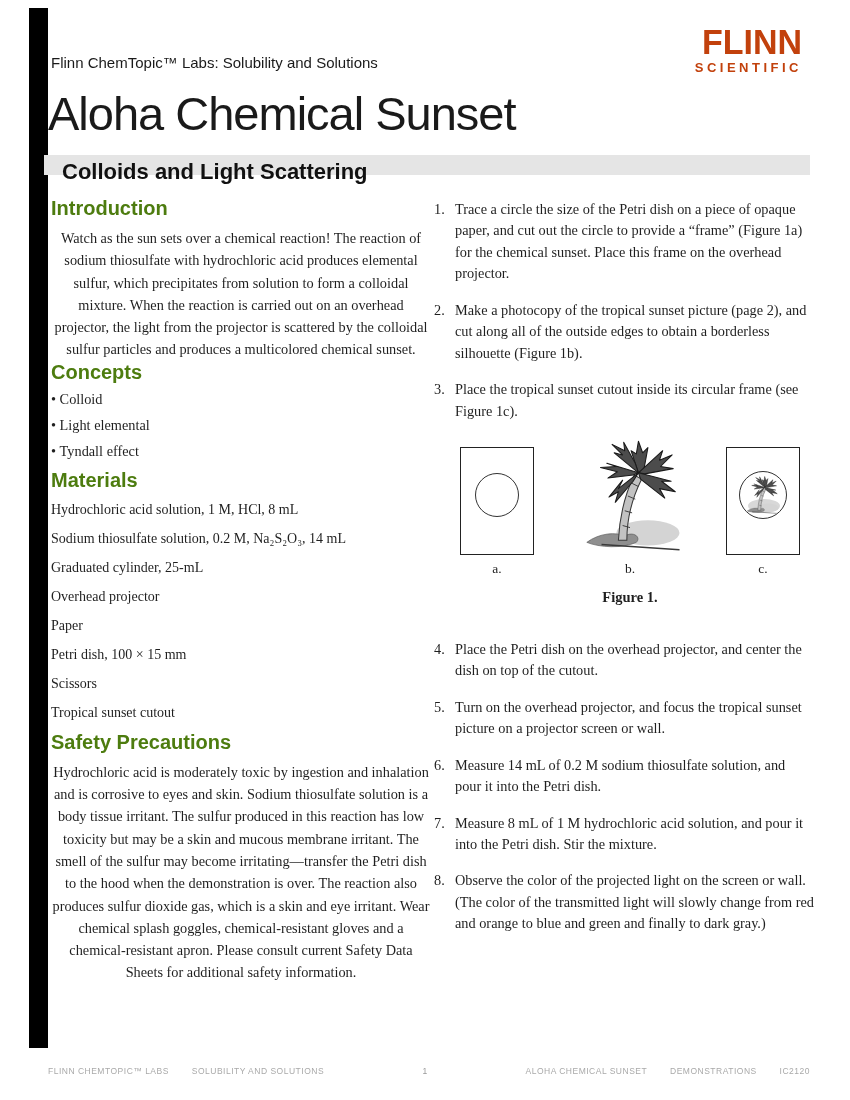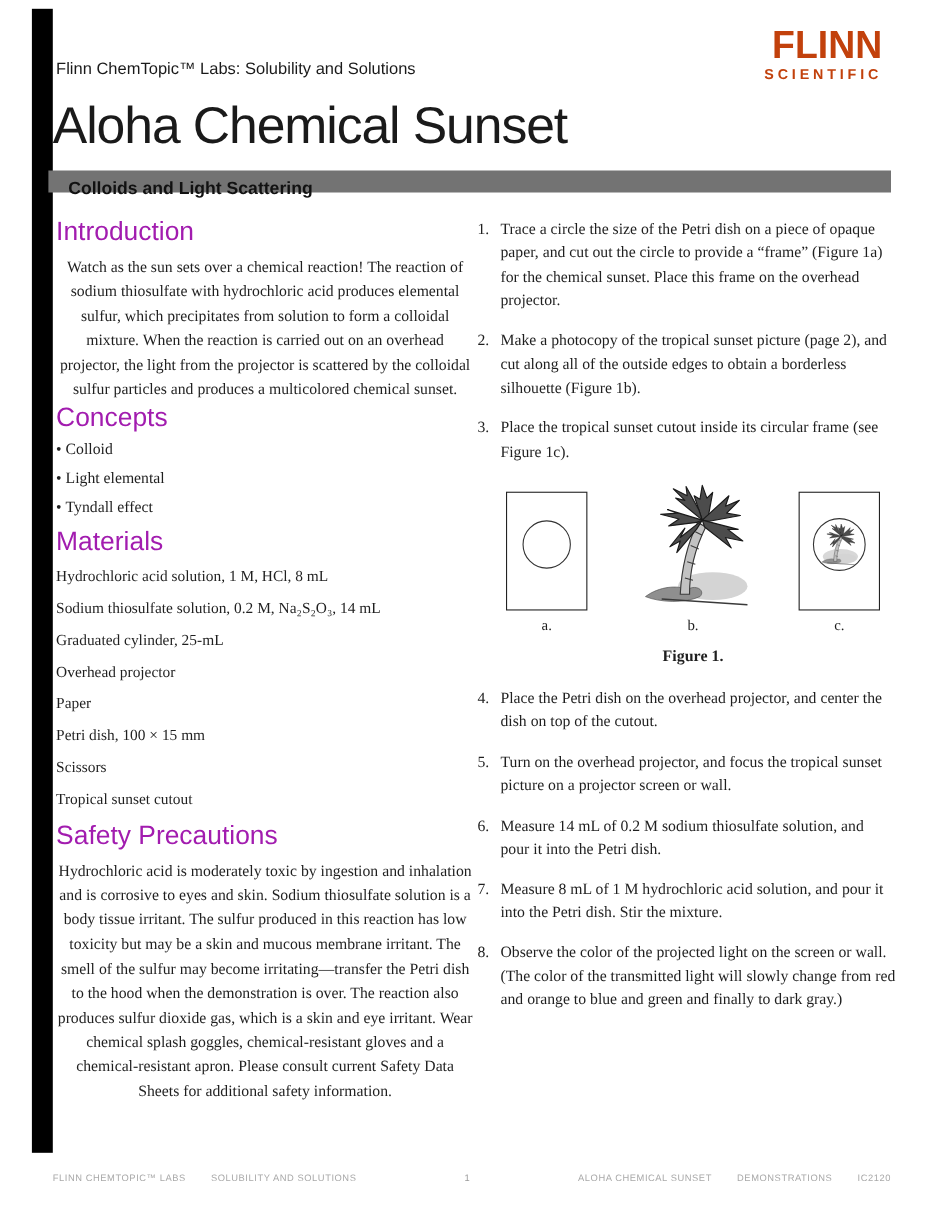--- a/index.html
+++ b/index.html
@@ -10,42 +10,42 @@
   
   .logo{position:absolute;top:24px;right:48px;text-align:right;color:#00a651;
         font-family:"Liberation Sans","DejaVu Sans",sans-serif;line-height:1;}
   .logo .l1{font-size:34px;font-weight:800;letter-spacing:0px;transform:scaleY(1.05);display:block;}
   .logo .l2{font-size:13px;font-weight:700;letter-spacing:3.5px;display:block;margin-top:3px;}
 
   .series{position:absolute;left:51px;top:54px;font-family:"Liberation Sans","DejaVu Sans",sans-serif;
           font-size:15px;color:#1a1a1a;}
   .title{position:absolute;left:48px;top:86px;font-family:"Liberation Sans","DejaVu Sans",sans-serif;
          font-size:47px;letter-spacing:-1px;color:#1a1a1a;white-space:nowrap;}
-  .banner{position:absolute;left:44px;top:155px;width:766px;height:20px;background:#737373;
-          font-family:"Liberation Sans","DejaVu Sans",sans-serif;font-weight:700;font-size:16px;
+  .banner{position:absolute;left:44px;top:155px;width:766px;height:20px;background:#e5e5e5;
+          font-family:"Liberation Sans","DejaVu Sans",sans-serif;font-weight:700;font-size:22px;
           color:#111;line-height:33px;padding-left:18px;box-sizing:border-box;}
 
   .col{position:absolute;top:197px;}
   .col-left{left:51px;width:380px;}
   .col-right{left:434px;width:380px;}
 
-  h2.sec{font-family:"Liberation Sans","DejaVu Sans",sans-serif;font-weight:400;font-size:24px;
-         color:#a21caf;margin:0 0 7px 0;letter-spacing:0;}
+  h2.sec{font-family:"Liberation Sans","DejaVu Sans",sans-serif;font-weight:700;font-size:20px;
+         color:#4d7c0f;margin:0 0 7px 0;letter-spacing:0;}
   .mt{margin-top:26px;}
   p.body{margin:0;font-size:14.3px;line-height:1.56;text-align:center;}
 
   ul.bullets{list-style:none;margin:4px 0 0 0;padding:0;}
   ul.bullets li{font-size:14.3px;margin:0 0 9px 0;}
   ul.bullets li::before{content:"\2022\00a0";}
 
   ul.mats{list-style:none;margin:2px 0 0 0;padding:0;}
   ul.mats li{font-size:14px;margin:0 0 8px 0;line-height:1.5;}
 
   ol.steps{list-style:none;margin:2px 0 0 0;padding:0;counter-reset:step;}
-  ol.steps.part2{counter-reset:step 3;margin-top:19px;}
+  ol.steps.part2{counter-reset:step 3;margin-top:33px;}
   ol.steps li{position:relative;padding-left:21px;margin:0 0 15px 0;font-size:14.3px;line-height:1.5;}
   ol.steps li::before{counter-increment:step;content:counter(step) ".";position:absolute;left:0;top:0;}
 
   
   .figure{margin:6px 0 2px 0;padding:0 14px 0 26px;}
   .fig-row{display:flex;justify-content:space-between;align-items:flex-end;}
   .fig-item{display:flex;flex-direction:column;align-items:center;}
   .panel{width:74px;height:108px;border:1.5px solid #222;background:#fff;box-sizing:border-box;
          display:flex;justify-content:center;}
   .frame-circle{width:42px;height:42px;border:1px solid #333;border-radius:50%;margin-top:25px;}

